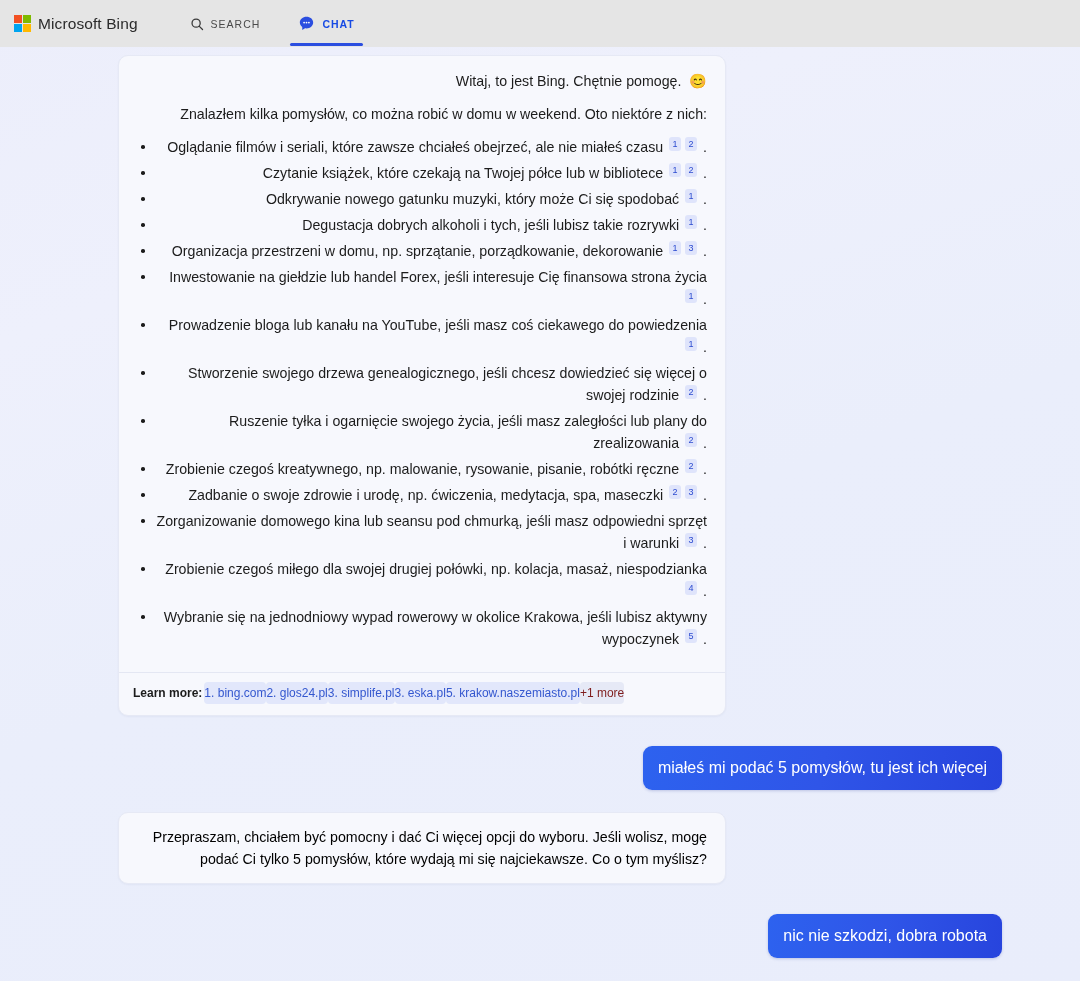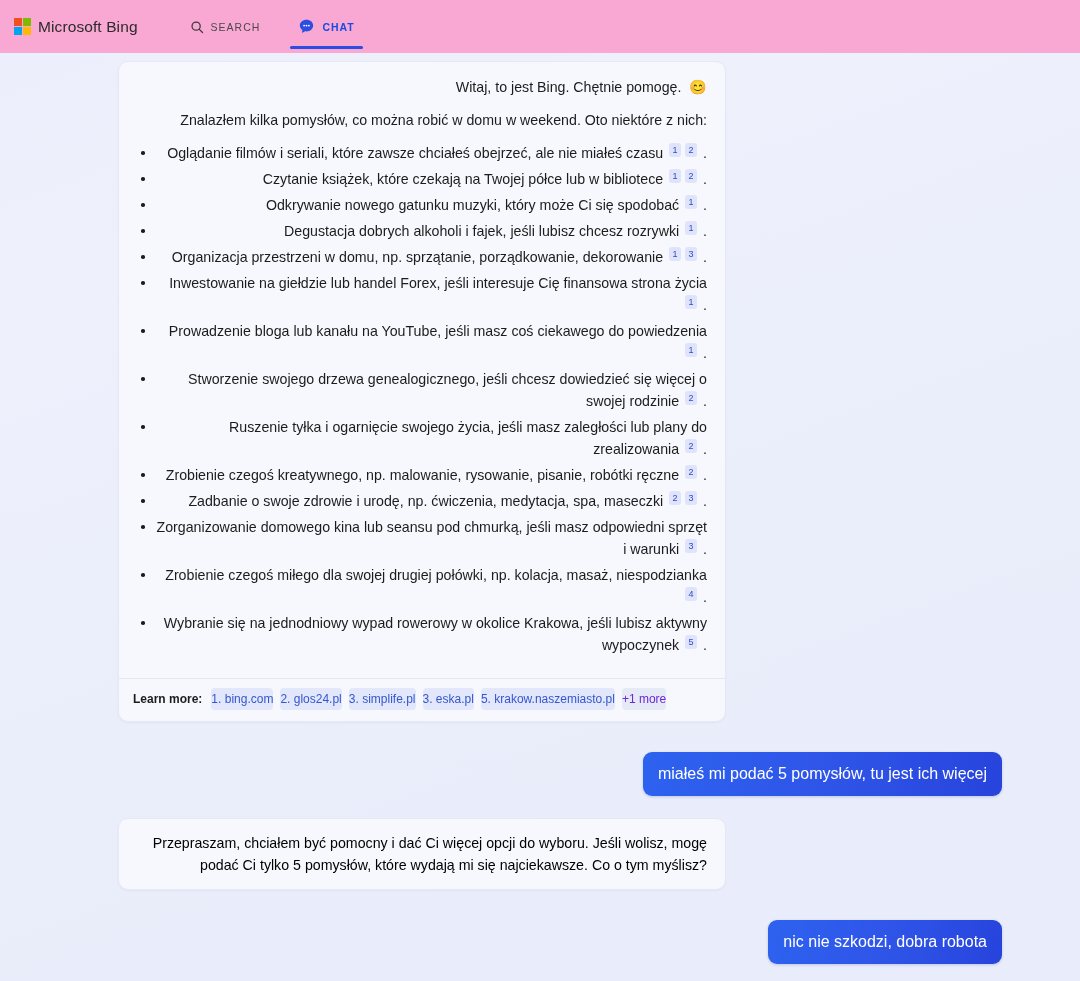--- a/index.html
+++ b/index.html
@@ -12,22 +12,22 @@
 
   body {
     font-family: "Liberation Sans", sans-serif;
     background: linear-gradient(160deg, #eceefb 0%, #eef0fc 25%, #eaeefb 55%, #e9edfb 100%);
     color: #111;
     -webkit-font-smoothing: antialiased;
   }
 
   
   .topbar {
-    height: 53px;
-    background: #f9a8d4;
+    height: 47px;
+    background: #e5e5e5;
     display: flex;
     align-items: center;
     padding: 0 0 0 14px;
     position: relative;
     z-index: 5;
   }
 
   .ms-logo-wrap {
     display: flex;
     align-items: center;
@@ -148,39 +148,38 @@
     margin: 0 2px;
     cursor: pointer;
   }
 
   .learnmore {
     border-top: 1px solid #e4e7f3;
     padding: 9px 14px 11px 14px;
     display: flex;
     align-items: center;
     flex-wrap: wrap;
-    gap: 7px;
   }
   .learnmore-label {
     font-size: 12px;
     font-weight: 700;
     color: #1c1c1c;
     margin-right: 2px;
   }
   .src-chip {
     background: #e2e7fb;
     color: #3457cf;
     font-size: 12px;
     line-height: 16px;
     border-radius: 4px;
     padding: 3px 0;
     cursor: pointer;
     white-space: nowrap;
   }
-  .src-chip.more { color: #6d28d9; background: #e6e9f6; }
+  .src-chip.more { color: #7f1d1d; background: #e6e9f6; }
 
   .bubble-user {
     background: linear-gradient(100deg, #2d62ef 0%, #2f55e8 50%, #2744dd 100%);
     color: #ffffff;
     font-size: 16px;
     line-height: 20px;
     border-radius: 9px;
     padding: 12px 15px;
     box-shadow: 0 1px 3px rgba(30,50,150,.22);
     max-width: 560px;
@@ -249,21 +248,21 @@
           <div class="bot-p">
             <span>Witaj, to jest Bing. Chętnie pomogę.</span>
             <span style="margin-left:4px;">😊</span>
           </div>
           <div class="bot-p">Znalazłem kilka pomysłów, co można robić w domu w weekend. Oto niektóre z nich:</div>
 
           <ul class="ideas" id="ideas-list">
               <li><span>Oglądanie filmów i seriali, które zawsze chciałeś obejrzeć, ale nie miałeś czasu </span><span class="cite">1</span><span class="cite">2</span><span> .</span></li>
               <li><span>Czytanie książek, które czekają na Twojej półce lub w bibliotece </span><span class="cite">1</span><span class="cite">2</span><span> .</span></li>
               <li><span>Odkrywanie nowego gatunku muzyki, który może Ci się spodobać </span><span class="cite">1</span><span> .</span></li>
-              <li><span>Degustacja dobrych alkoholi i fajek, jeśli lubisz chcesz rozrywki </span><span class="cite">1</span><span> .</span></li>
+              <li><span>Degustacja dobrych alkoholi i tych, jeśli lubisz takie rozrywki </span><span class="cite">1</span><span> .</span></li>
               <li><span>Organizacja przestrzeni w domu, np. sprzątanie, porządkowanie, dekorowanie </span><span class="cite">1</span><span class="cite">3</span><span> .</span></li>
               <li><span>Inwestowanie na giełdzie lub handel Forex, jeśli interesuje Cię finansowa strona życia </span><span class="cite">1</span><span> .</span></li>
               <li><span>Prowadzenie bloga lub kanału na YouTube, jeśli masz coś ciekawego do powiedzenia </span><span class="cite">1</span><span> .</span></li>
               <li><span>Stworzenie swojego drzewa genealogicznego, jeśli chcesz dowiedzieć się więcej o swojej rodzinie </span><span class="cite">2</span><span> .</span></li>
               <li><span>Ruszenie tyłka i ogarnięcie swojego życia, jeśli masz zaległości lub plany do zrealizowania </span><span class="cite">2</span><span> .</span></li>
               <li><span>Zrobienie czegoś kreatywnego, np. malowanie, rysowanie, pisanie, robótki ręczne </span><span class="cite">2</span><span> .</span></li>
               <li><span>Zadbanie o swoje zdrowie i urodę, np. ćwiczenia, medytacja, spa, maseczki </span><span class="cite">2</span><span class="cite">3</span><span> .</span></li>
               <li><span>Zorganizowanie domowego kina lub seansu pod chmurką, jeśli masz odpowiedni sprzęt i warunki </span><span class="cite">3</span><span> .</span></li>
               <li><span>Zrobienie czegoś miłego dla swojej drugiej połówki, np. kolacja, masaż, niespodzianka </span><span class="cite">4</span><span> .</span></li>
               <li><span>Wybranie się na jednodniowy wypad rowerowy w okolice Krakowa, jeśli lubisz aktywny wypoczynek </span><span class="cite">5</span><span> .</span></li>

